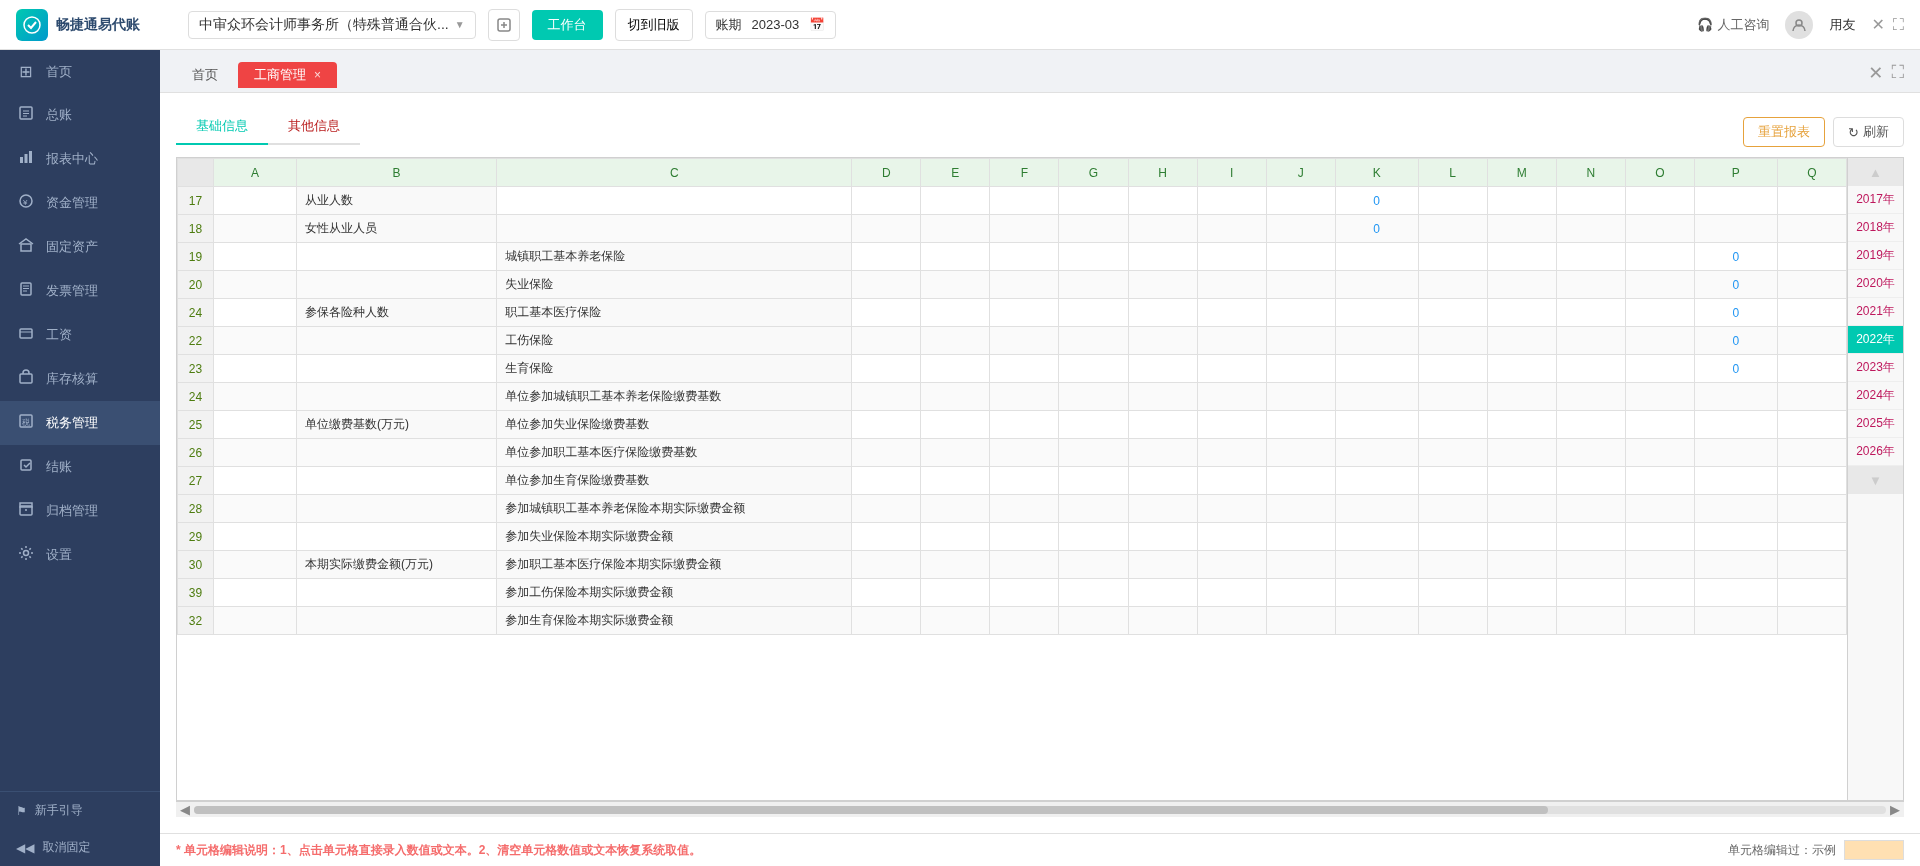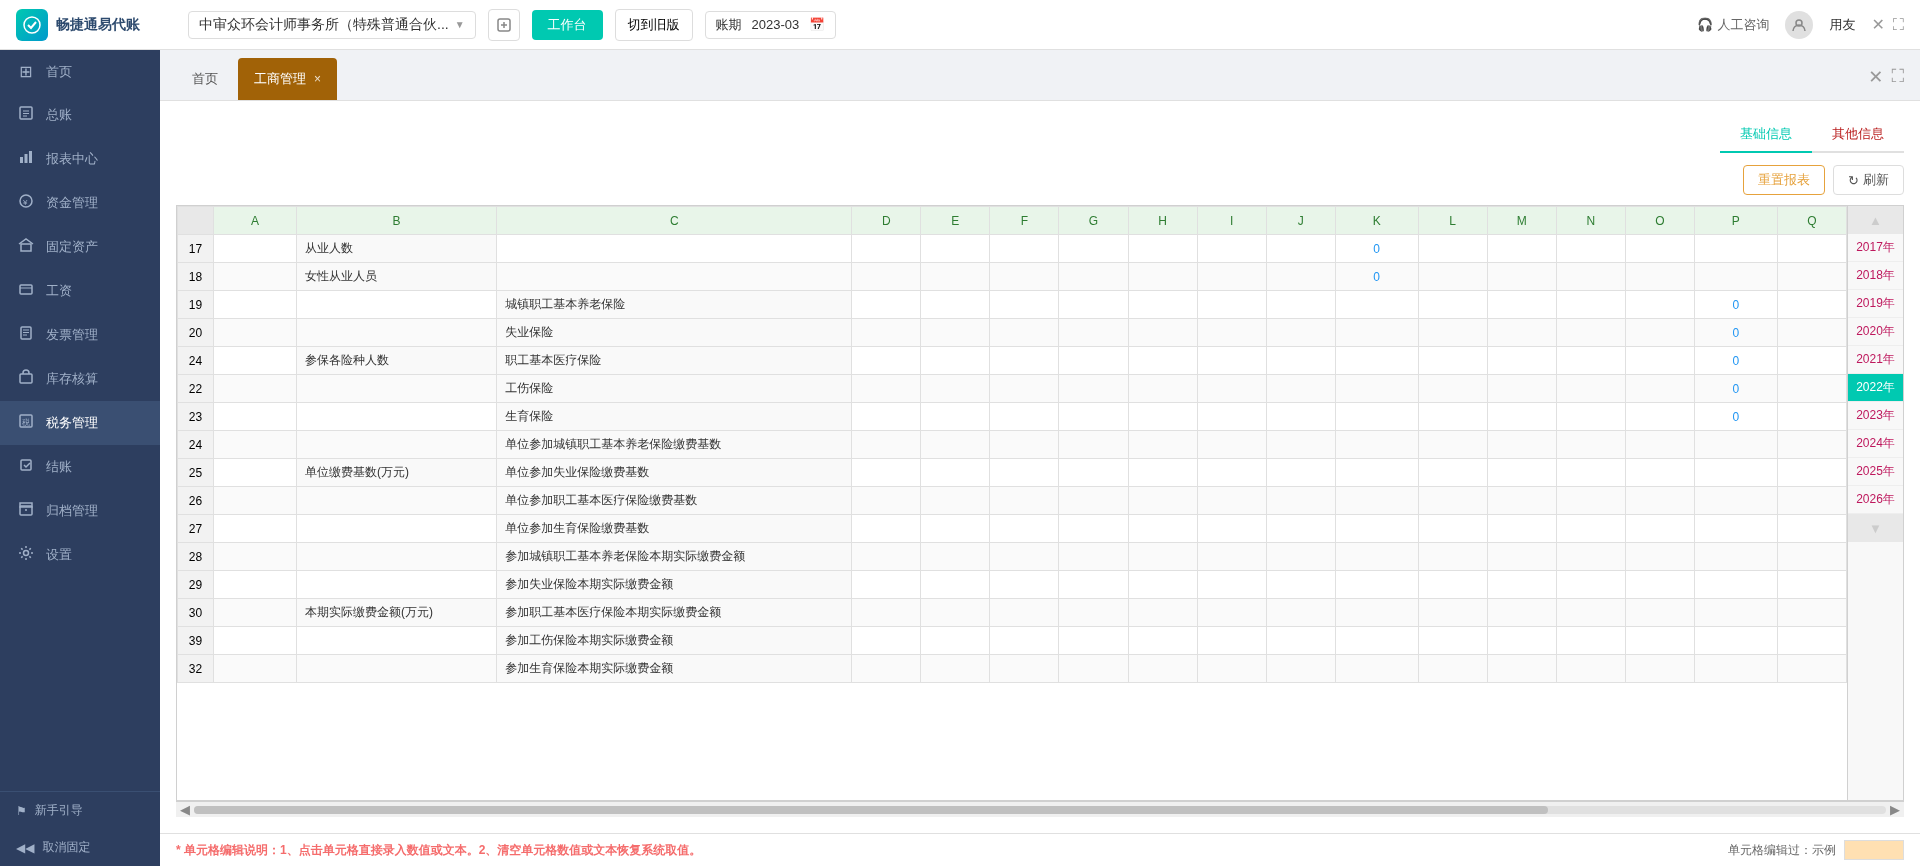--- a/index.html
+++ b/index.html
@@ -36,21 +36,21 @@
     .sidebar-item-icon { font-size: 16px; width: 20px; text-align: center; }
     .sidebar-bottom { margin-top: auto; border-top: 1px solid #3a4f72; }
     .sidebar-bottom-item { display: flex; align-items: center; gap: 8px; padding: 10px 16px; cursor: pointer; color: #a0b0c8; font-size: 12px; }
 
     
     .content-area { flex: 1; display: flex; flex-direction: column; overflow: hidden; background: #f0f2f5; }
 
     
     .tab-bar { display: flex; align-items: center; background: #f0f2f5; padding: 8px 16px 0; gap: 4px; border-bottom: 1px solid #e0e0e0; }
     .tab-home { padding: 8px 16px; cursor: pointer; color: #555; font-size: 13px; background: #f0f2f5; border-radius: 4px 4px 0 0; }
-    .tab-active { padding: 12px 16px; cursor: pointer; color: #fff; font-size: 13px; background: #a16207; border-radius: 4px 4px 0 0; display: flex; align-items: center; gap: 8px; }
+    .tab-active { padding: 4px 16px; cursor: pointer; color: #fff; font-size: 13px; background: #ef4444; border-radius: 4px 4px 0 0; display: flex; align-items: center; gap: 8px; }
     .tab-close { cursor: pointer; color: rgba(255,255,255,0.8); font-size: 12px; }
 
     
     .page-content { flex: 1; background: #fff; margin: 0; padding: 16px; overflow: hidden; display: flex; flex-direction: column; }
 
     
     .sub-tabs { display: flex; gap: 0; border-bottom: 2px solid #e0e0e0; margin-bottom: 12px; }
     .sub-tab { padding: 8px 20px; cursor: pointer; font-size: 13px; color: #b91c1c; border-bottom: 2px solid transparent; margin-bottom: -2px; }
     .sub-tab.active { color: #00c9b1; border-bottom: 2px solid #00c9b1; font-weight: 500; }
 
@@ -64,21 +64,21 @@
     .spreadsheet-main { flex: 1; overflow: auto; }
     .spreadsheet-year-panel { width: 56px; background: #f8f8f8; border-left: 1px solid #d0d0d0; display: flex; flex-direction: column; overflow: hidden; }
 
     table.spreadsheet { border-collapse: collapse; min-width: 100%; font-size: 12px; }
     table.spreadsheet th, table.spreadsheet td {
       border: 1px solid #e0e0e0; text-align: center; white-space: nowrap; padding: 4px 8px; height: 28px;
     }
     table.spreadsheet thead th { background: #f2f2f2; color: #555; font-weight: normal; position: sticky; top: 0; z-index: 2; }
     table.spreadsheet thead th.col-header { background: #e8f5e9; color: #2e7d32; }
     table.spreadsheet tbody tr:nth-child(even) { background: #fafafa; }
-    table.spreadsheet tbody td.row-num { background: #f2f2f2; color: #000000; width: 36px; }
+    table.spreadsheet tbody td.row-num { background: #f2f2f2; color: #4d7c0f; width: 36px; }
     table.spreadsheet tbody td.label-cell { text-align: left; background: #f9f9f9; color: #333; }
     table.spreadsheet tbody td.value-cell { color: #2196F3; }
     .year-panel-arrow { height: 28px; display: flex; align-items: center; justify-content: center; cursor: pointer; color: #ccc; background: #e8e8e8; }
     .year-panel-item { height: 28px; display: flex; align-items: center; justify-content: center; font-size: 12px; color: #be185d; cursor: pointer; border-bottom: 1px solid #eee; }
     .year-panel-item.active { background: #00c9b1; color: #fff; }
 
     
     .h-scroll-bar { height: 16px; background: #f0f0f0; border-top: 1px solid #d0d0d0; display: flex; align-items: center; padding: 0 4px; }
 
     
@@ -191,36 +191,36 @@
           <svg width="16" height="16" viewBox="0 0 16 16" fill="none">
               <rect x="3" y="7" width="10" height="7" stroke="#a0b0c8" stroke-width="1.5"></rect>
               <path d="M1 7l7-5 7 5" stroke="#a0b0c8" stroke-width="1.5"></path>
             </svg>
         </span>
         <span>固定资产</span>
       </div>
       <div class="sidebar-item">
         <span class="sidebar-item-icon">
           <svg width="16" height="16" viewBox="0 0 16 16" fill="none">
-              <rect x="2" y="4" width="12" height="9" rx="1" stroke="#a0b0c8" stroke-width="1.5"></rect>
-              <line x1="2" y1="7" x2="14" y2="7" stroke="#a0b0c8" stroke-width="1"></line>
-            </svg>
-        </span>
-        <span>工资</span>
-      </div>
-      <div class="sidebar-item">
-        <span class="sidebar-item-icon">
-          <svg width="16" height="16" viewBox="0 0 16 16" fill="none">
               <rect x="3" y="2" width="10" height="12" rx="1" stroke="#a0b0c8" stroke-width="1.5"></rect>
               <line x1="5" y1="5" x2="11" y2="5" stroke="#a0b0c8"></line>
               <line x1="5" y1="7.5" x2="11" y2="7.5" stroke="#a0b0c8"></line>
               <line x1="5" y1="10" x2="9" y2="10" stroke="#a0b0c8"></line>
             </svg>
         </span>
         <span>发票管理</span>
+      </div>
+      <div class="sidebar-item">
+        <span class="sidebar-item-icon">
+          <svg width="16" height="16" viewBox="0 0 16 16" fill="none">
+              <rect x="2" y="4" width="12" height="9" rx="1" stroke="#a0b0c8" stroke-width="1.5"></rect>
+              <line x1="2" y1="7" x2="14" y2="7" stroke="#a0b0c8" stroke-width="1"></line>
+            </svg>
+        </span>
+        <span>工资</span>
       </div>
       <div class="sidebar-item">
         <span class="sidebar-item-icon">
           <svg width="16" height="16" viewBox="0 0 16 16" fill="none">
               <rect x="2" y="5" width="12" height="9" rx="1" stroke="#a0b0c8" stroke-width="1.5"></rect>
               <path d="M5 5V4a3 3 0 016 0v1" stroke="#a0b0c8" stroke-width="1.5"></path>
             </svg>
         </span>
         <span>库存核算</span>
       </div>
@@ -283,21 +283,21 @@
         <span class="tab-close">×</span>
       </div>
       <div style="margin-left:auto; display:flex; gap:8px; padding-bottom:4px;">
         <span style="cursor:pointer; color:#999; font-size:18px;">✕</span>
         <span style="cursor:pointer; color:#999; font-size:18px;">⛶</span>
       </div>
     </div>
 
     <div class="page-content">
 
-      <div style="display:flex; justify-content:space-between; align-items:flex-end;flex-direction:column;">
+      <div style="display:flex; justify-content:space-between; align-items:flex-end;">
         <div class="sub-tabs">
           <div class="sub-tab active">
             <span>基础信息</span>
           </div>
           <div class="sub-tab">
             <span>其他信息</span>
           </div>
         </div>
         <div class="toolbar">
           <button class="reset-btn">重置报表</button>

